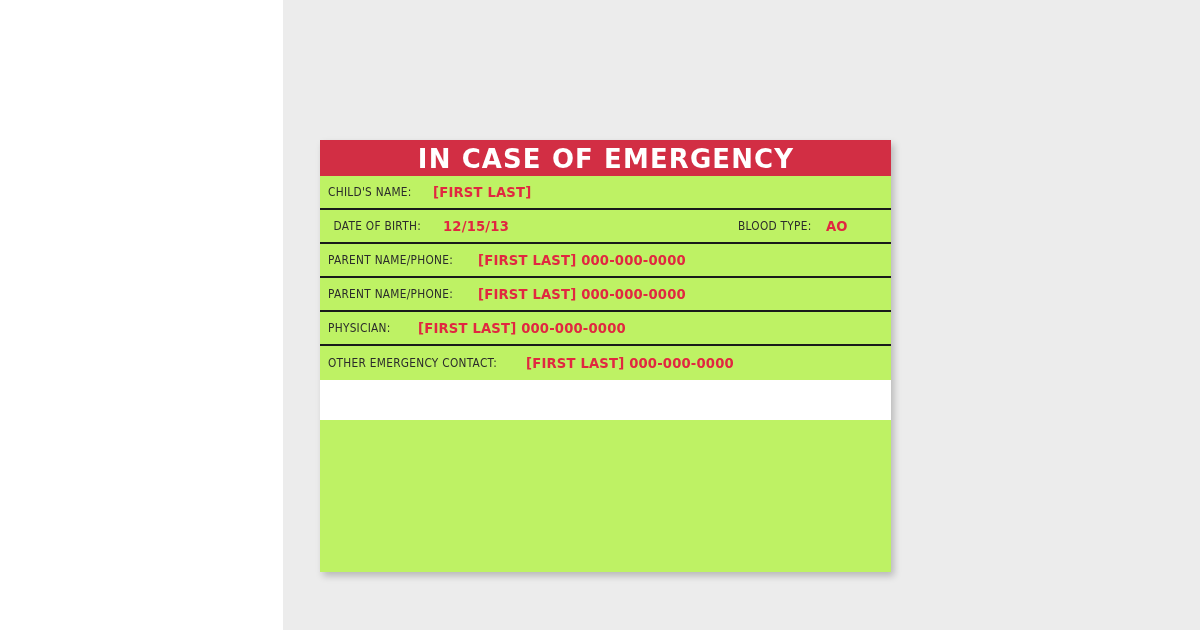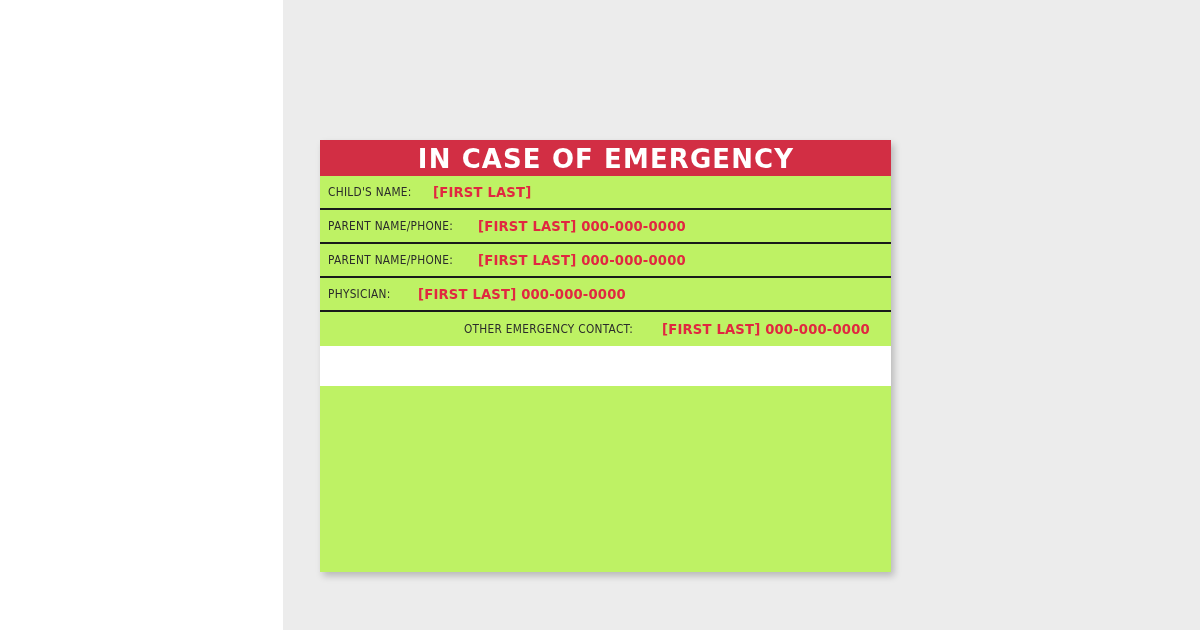--- a/index.html
+++ b/index.html
@@ -65,21 +65,20 @@
     border-bottom: 2px solid #1a1a1a;
     height: 34px;
     display: flex;
     align-items: center;
     padding: 0 8px;
     box-sizing: border-box;
   }
   .row.last {
     border-bottom: none;
     height: 34px;
-    justify-content: flex-end;
   }
   .lbl {
     font-family: "DejaVu Sans", sans-serif;
     font-size: 11.5px;
     color: #2b2b2b;
     letter-spacing: 0.3px;
     white-space: nowrap;
     text-transform: uppercase;
     transform: scaleX(0.92);
     transform-origin: left center;
@@ -119,20 +118,30 @@
     </div>
 
     <div class="rows">
 
       <div class="row">
         <span class="lbl">CHILD'S NAME:</span>
         <span class="sp-12"></span>
         <span class="val">[FIRST LAST]</span>
       </div>
 
+      <div class="row">
+        <span class="lbl pad-left-6">DATE OF BIRTH:</span>
+        <span class="sp-12"></span>
+        <span class="val">12/15/13</span>
+        <span class="grow"></span>
+        <span class="lbl">BLOOD TYPE:</span>
+        <span class="sp-8"></span>
+        <span class="val">AO</span>
+        <span class="sp-30"></span>
+      </div>
 
 
 
       <div class="row">
         <span class="lbl">PARENT NAME/PHONE:</span>
         <span class="sp-12"></span>
         <span class="val">[FIRST LAST] 000-000-0000</span>
       </div>
 
       <div class="row">

